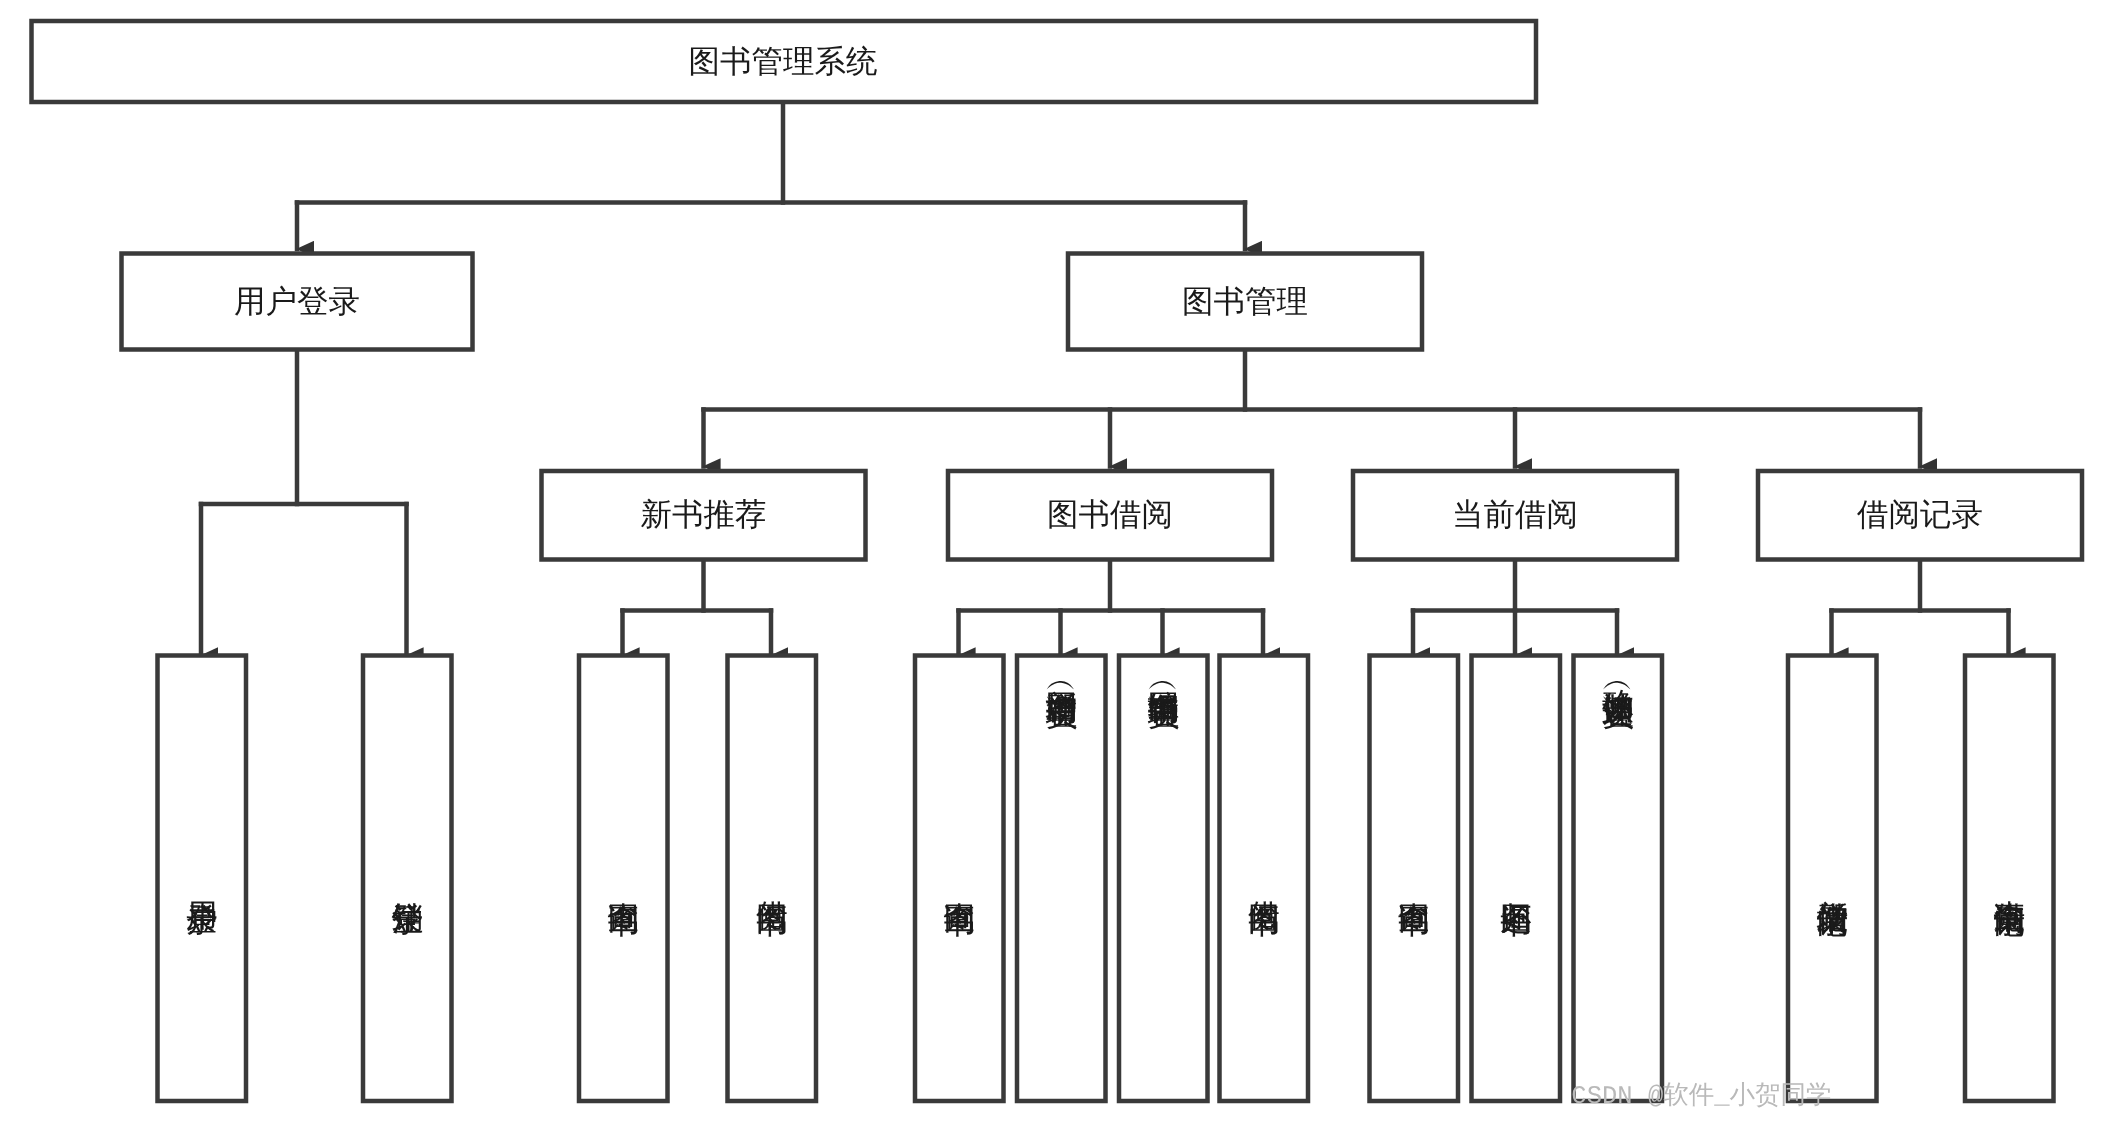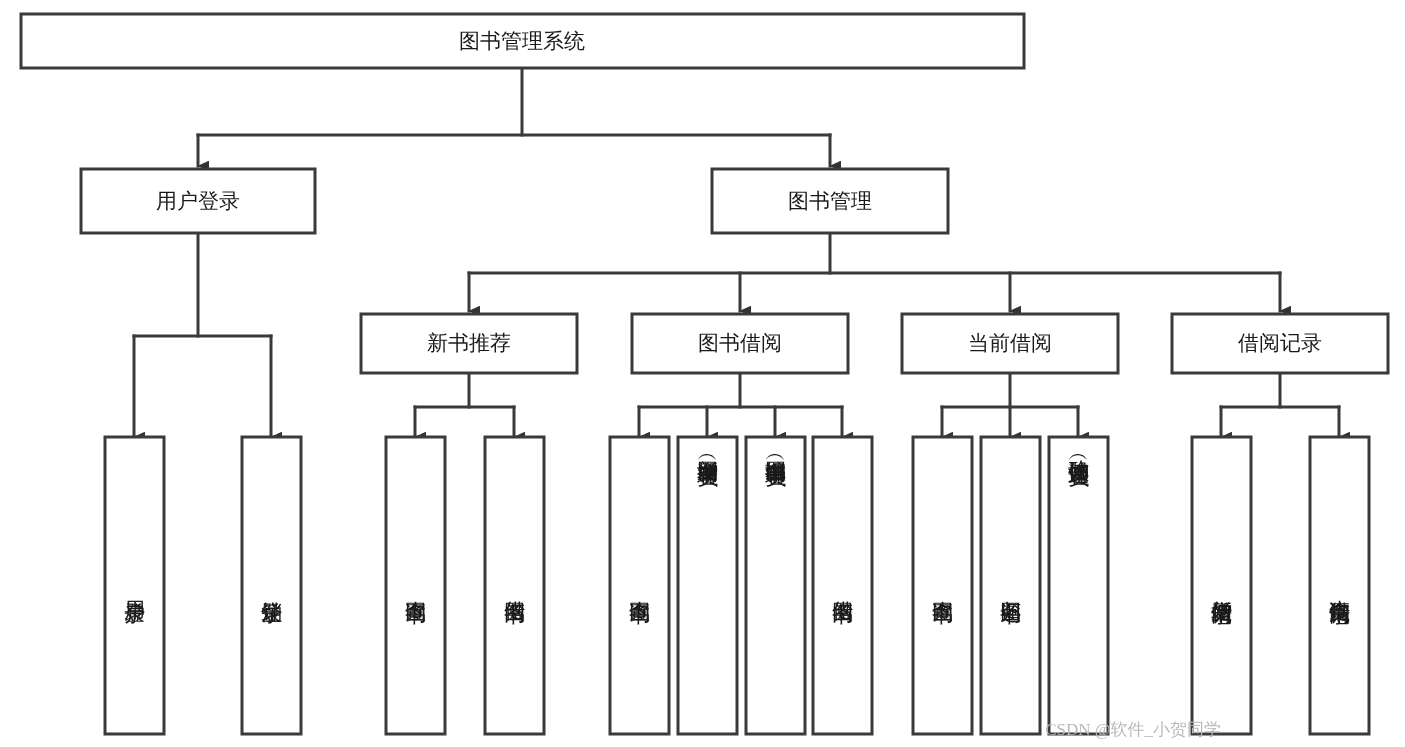--- a/index.html
+++ b/index.html
@@ -65,21 +65,21 @@
     font-size: 21px;
     line-height: 1.07;
     color: #1a1a1a;
     letter-spacing: 1px;
     white-space: nowrap;
   }
   #watermark {
     position: absolute;
     right: 8px;
     bottom: 6px;
-    font-family: Liberation Serif, serif;
+    font-family: Liberation Mono, monospace;
     font-size: 17px;
     color: #b9b9b9;
     white-space: nowrap;
     pointer-events: none;
   }
 </style>
 </head>
 <body>
 
 <div id="diagram-root">

